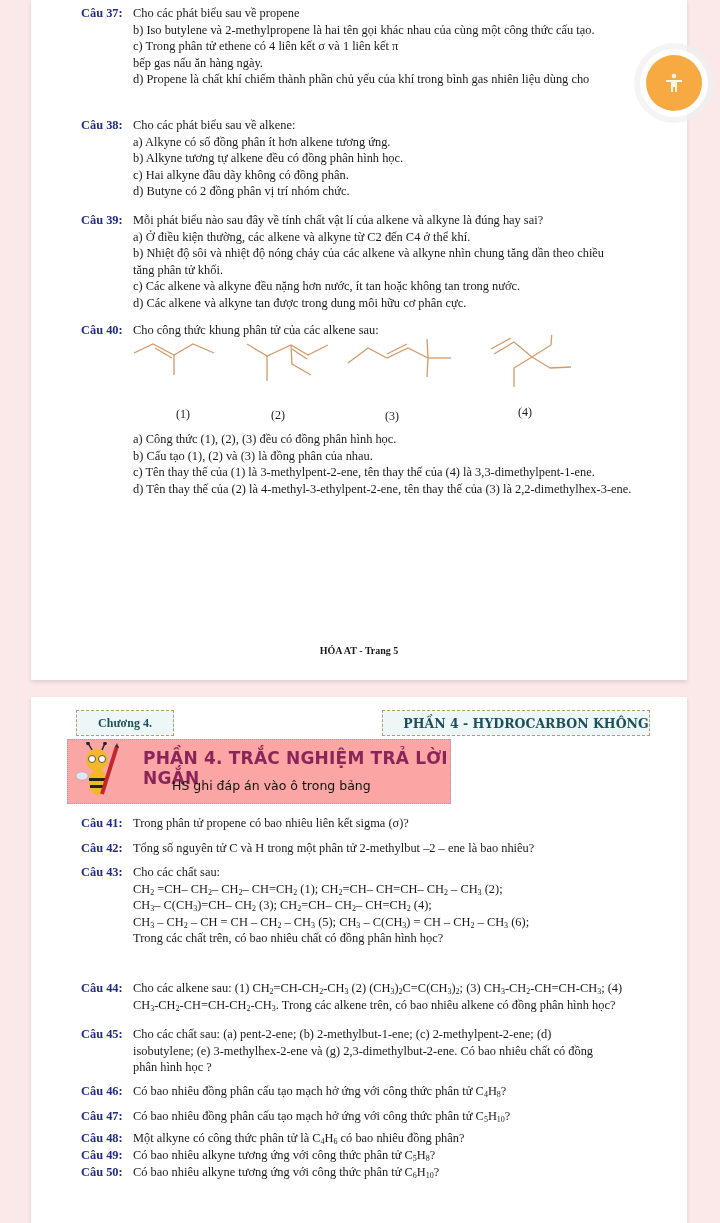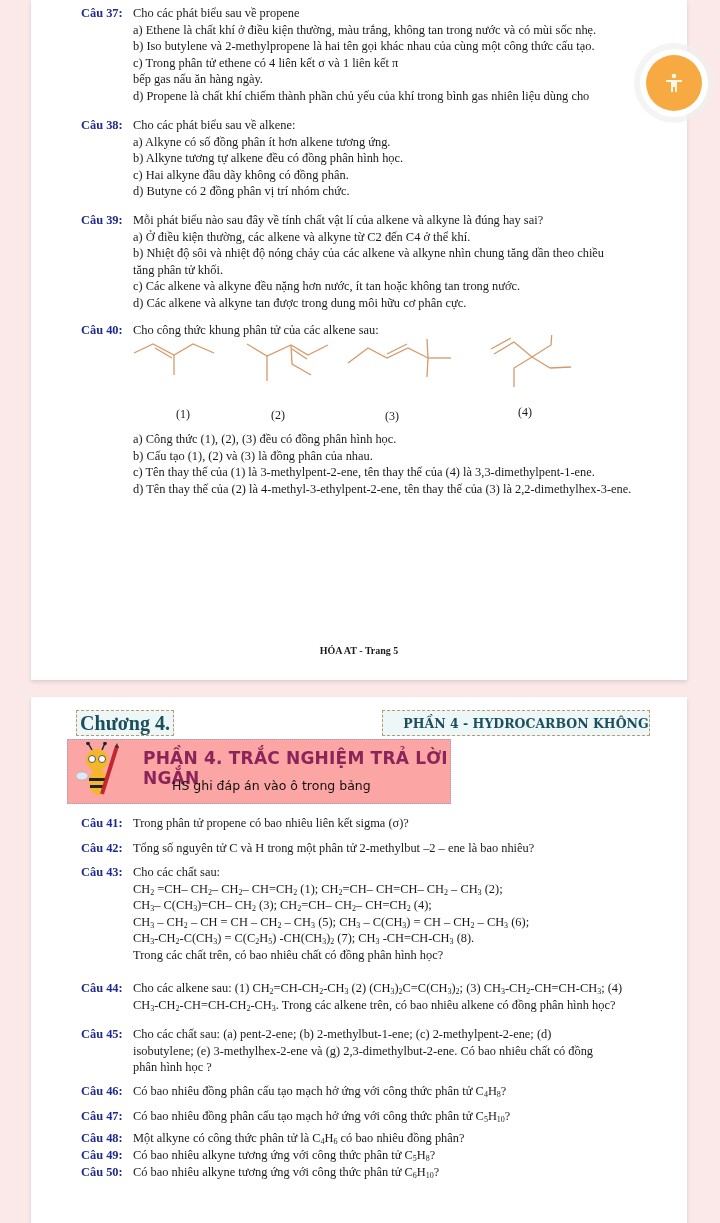--- a/index.html
+++ b/index.html
@@ -33,21 +33,21 @@
     position: absolute; left: 646px; top: 55px; width: 56px; height: 56px;
     border-radius: 50%; background: #f7a942;
     box-shadow: 0 0 0 6px #ffffff, 0 0 0 12px rgba(240,240,240,0.7);
     display: flex; align-items: center; justify-content: center; cursor: pointer;
   }
   .molecules { position: absolute; left: 0; top: 335px; width: 656px; height: 90px; }
   .mol-label { position: absolute; font-size: 12px; }
   .chapter-box {
     position: absolute; top: 13px; left: 45px; width: 96px; height: 24px;
     border: 1px dashed #b79a6e; background: #eef7f8;
-    color: #1c4f5c; font-weight: bold; font-size: 20px;
+    color: #1c4f5c; font-weight: bold; font-size: 12px;
     display: flex; align-items: center; justify-content: center;
   }
   .part-box {
     position: absolute; top: 13px; left: 351px; width: 246px; height: 24px;
     border: 1px dashed #b79a6e; background: #eef7f8;
     color: #1c4f5c; font-weight: bold; font-size: 12.5px;
     display: flex; align-items: center; justify-content: center;
     font-family: "DejaVu Serif", serif;
     padding-left: 20px;
   }
@@ -65,21 +65,20 @@
   }
   .bee { position: absolute; left: 4px; top: 2px; width: 58px; height: 60px; }
 </style>
 </head>
 <body>
 
 <div class="page" id="page1">
 
   <div class="q" style="top:5px;">
     <div><span class="qnum">Câu 37:</span><span class="qtext">Cho các phát biểu sau về propene</span></div>
-    <div class="opt">a) Ethene là chất khí ở điều kiện thường, màu trắng, không tan trong nước và có mùi sốc nhẹ.</div>
     <div class="opt">b) Iso butylene và 2-methylpropene là hai tên gọi khác nhau của cùng một công thức cấu tạo.</div>
     <div class="opt">c) Trong phân tử ethene có 4 liên kết σ và 1 liên kết π</div>
     <div class="opt">bếp gas nấu ăn hàng ngày.</div>
     <div class="opt">d) Propene là chất khí chiếm thành phần chủ yếu của khí trong bình gas nhiên liệu dùng cho</div>
   </div>
 
   <div class="q" style="top:117px;">
     <div><span class="qnum">Câu 38:</span><span class="qtext">Cho các phát biểu sau về alkene:</span></div>
     <div class="opt">a) Alkyne có số đồng phân ít hơn alkene tương ứng.</div>
     <div class="opt">b) Alkyne tương tự alkene đều có đồng phân hình học.</div>
@@ -187,21 +186,20 @@
 
   <div class="q" style="top:143px;">
     <div><span class="qnum">Câu 42:</span><span class="qtext rich">Tổng số nguyên tử C và H trong một phân tử 2-methylbut –2 – ene là bao nhiêu?</span></div>
   </div>
 
   <div class="q" style="top:167px;">
     <div><span class="qnum">Câu 43:</span><span class="qtext rich">Cho các chất sau:</span></div>
     <div class="cont rich">CH<sub>2</sub> =CH– CH<sub>2</sub>– CH<sub>2</sub>– CH=CH<sub>2</sub> (1); CH<sub>2</sub>=CH– CH=CH– CH<sub>2</sub> – CH<sub>3</sub> (2);</div>
     <div class="cont rich">CH<sub>3</sub>– C(CH<sub>3</sub>)=CH– CH<sub>2</sub> (3); CH<sub>2</sub>=CH– CH<sub>2</sub>– CH=CH<sub>2</sub> (4);</div>
     <div class="cont rich">CH<sub>3</sub> – CH<sub>2</sub> – CH = CH – CH<sub>2</sub> – CH<sub>3</sub> (5); CH<sub>3</sub> – C(CH<sub>3</sub>) = CH – CH<sub>2</sub> – CH<sub>3</sub> (6);</div>
-    <div class="cont rich">CH<sub>3</sub>-CH<sub>2</sub>-C(CH<sub>3</sub>) = C(C<sub>2</sub>H<sub>5</sub>) -CH(CH<sub>3</sub>)<sub>2</sub> (7); CH<sub>3</sub> -CH=CH-CH<sub>3</sub> (8).</div>
     <div class="cont rich">Trong các chất trên, có bao nhiêu chất có đồng phân hình học?</div>
   </div>
 
   <div class="q" style="top:283px;">
     <div><span class="qnum">Câu 44:</span><span class="qtext rich">Cho các alkene sau: (1) CH<sub>2</sub>=CH-CH<sub>2</sub>-CH<sub>3</sub> (2) (CH<sub>3</sub>)<sub>2</sub>C=C(CH<sub>3</sub>)<sub>2</sub>; (3) CH<sub>3</sub>-CH<sub>2</sub>-CH=CH-CH<sub>3</sub>; (4)</span></div>
     <div class="cont rich">CH<sub>3</sub>-CH<sub>2</sub>-CH=CH-CH<sub>2</sub>-CH<sub>3</sub>. Trong các alkene trên, có bao nhiêu alkene có đồng phân hình học?</div>
   </div>
 
   <div class="q" style="top:329px;">
     <div><span class="qnum">Câu 45:</span><span class="qtext rich">Cho các chất sau: (a) pent-2-ene; (b) 2-methylbut-1-ene; (c) 2-methylpent-2-ene; (d)</span></div>

